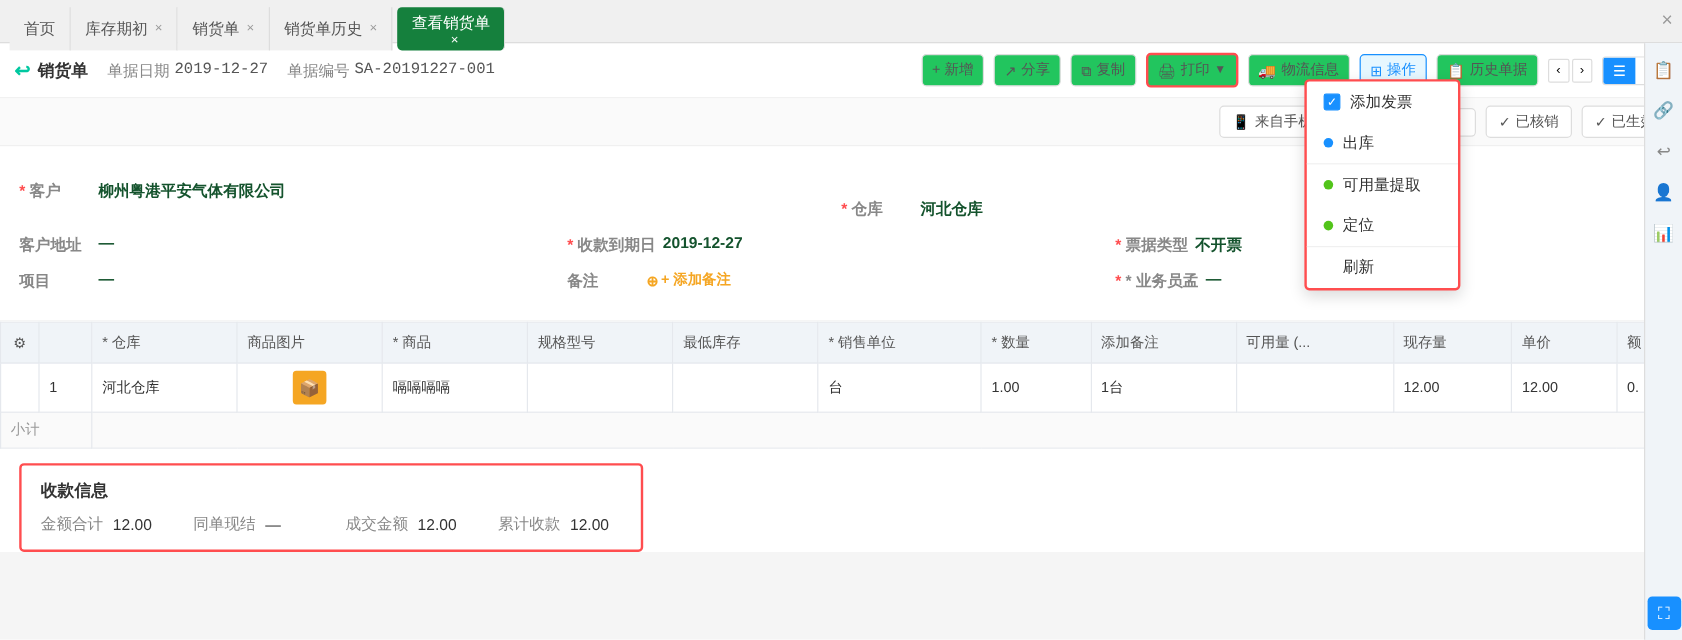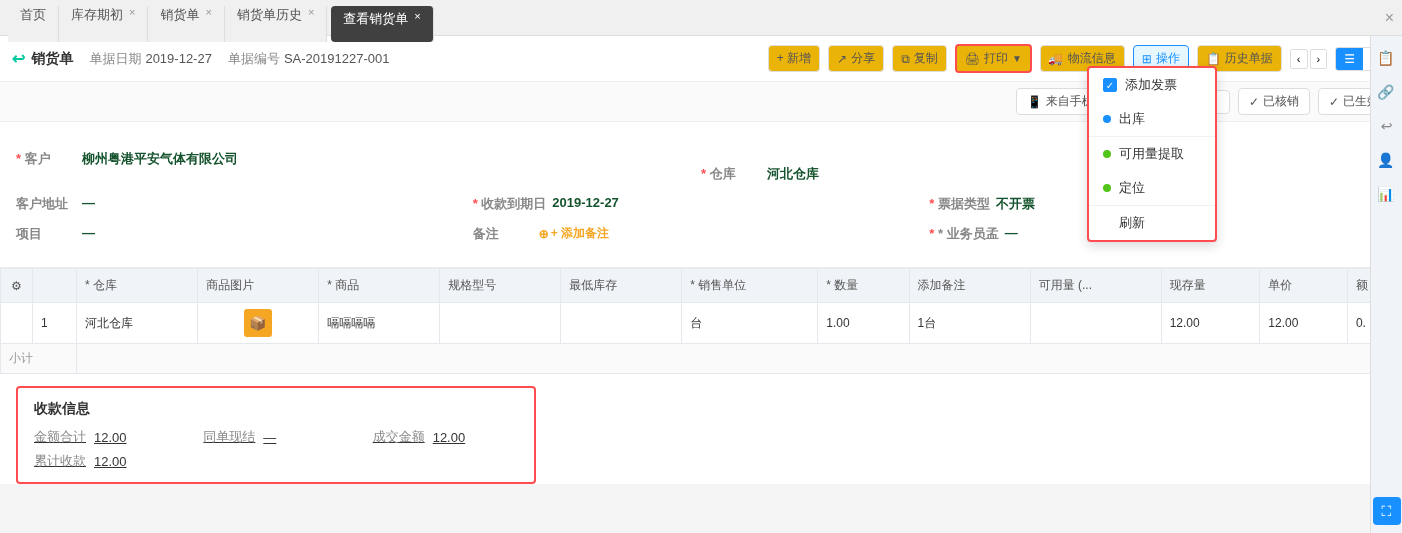--- a/index.html
+++ b/index.html
@@ -4,51 +4,51 @@
   <style>
     * { box-sizing: border-box; margin: 0; padding: 0; }
     body { font-family: 'Microsoft YaHei', Arial, sans-serif; font-size: 13px; background: #f5f5f5; color: #333; }
 
     
     .tab-bar {
       display: flex; align-items: center; background: #f0f0f0; border-bottom: 1px solid #ddd;
       padding: 0 8px; height: 36px; position: relative;
     }
     .tab {
-      display: flex; padding: 0 12px; height: 36px;
+      display: flex; align-items: center; padding: 0 12px; height: 36px;
       cursor: pointer; font-size: 13px; color: #555; border-right: 1px solid #ddd;
       background: #f0f0f0; white-space: nowrap; margin-top: 13px;
     }
     .tab .close-btn { margin-left: 6px; color: #999; font-size: 11px; cursor: pointer; }
-    .tab-highlight { background: #404040; color: #fff; border-radius: 4px; padding: 4px 12px; margin-left: 4px; }
+    .tab-highlight { background: #15803d; color: #fff; border-radius: 4px; padding: 4px 12px; margin-left: 4px; flex-direction: column; }
     .tab-highlight .close-btn { color: #fff; }
     .main-close { position: absolute; right: 8px; top: 50%; transform: translateY(-50%); cursor: pointer; font-size: 16px; color: #999; }
 
     
     .main-content { background: #fff; }
 
     
     .doc-header {
       display: flex; align-items: center; padding: 8px 12px; border-bottom: 1px solid #eee;
       background: #fff; gap: 16px;
     }
     .doc-title { display: flex; align-items: center; gap: 6px; font-weight: bold; font-size: 14px; color: #333; }
     .doc-title .icon { color: #00c8a0; font-size: 16px; }
     .doc-meta { display: flex; align-items: center; gap: 16px; font-size: 13px; color: #555; }
-    .doc-meta-item { display: flex; align-items: center; gap: 4px; }
+    .doc-meta-item { display: flex; gap: 4px; font-family: Liberation Mono, monospace; }
     .doc-meta-item label { color: #888; }
 
     
     .toolbar {
       display: flex; align-items: center; margin-left: auto; gap: 8px;
     }
     .toolbar-btn {
       display: flex; align-items: center; gap: 4px; padding: 4px 8px;
       border: 1px solid #ddd; border-radius: 4px; cursor: pointer; font-size: 12px;
-      color: #555; background: #eab308;
+      color: #555; background: #22c55e;
     }
     .toolbar-btn.active, .toolbar-btn.selected { background: #e8f7ff; border-color: #1890ff; color: #1890ff; }
     .badge-green { background: #f0faf5; color: #00a870; border: 1px solid #b7eb8f; }
     .badge-blue { background: #e6f7ff; color: #1890ff; border: 1px solid #91d5ff; }
     .nav-arrows { display: flex; gap: 2px; }
     .nav-arrow { padding: 3px 6px; border: 1px solid #ddd; background: #fff; cursor: pointer; border-radius: 2px; font-size: 11px; }
     .view-toggle { display: flex; border: 1px solid #ddd; border-radius: 3px; overflow: hidden; }
     .view-btn { padding: 4px 8px; background: #fff; cursor: pointer; font-size: 12px; border: none; }
     .view-btn.active { background: #1890ff; color: #fff; }
 
@@ -86,21 +86,21 @@
     }
     tr.subtotal td { background: #fafafa; color: #999; }
     .gear-col { width: 32px; text-align: center; }
 
     
     .payment-section {
       margin: 12px 16px; border: 2px solid #ff4d4f; border-radius: 4px;
       padding: 12px 16px; background: #fff; max-width: 520px;
     }
     .payment-title { font-weight: bold; font-size: 14px; margin-bottom: 10px; color: #333; }
-    .payment-grid { display: grid; grid-template-columns: 1fr 1fr 1fr; gap: 6px 24px; font-size: 13px; text-decoration: underline; }
+    .payment-grid { display: grid; grid-template-columns: 1fr 1fr 1fr 1fr; gap: 6px 24px; font-size: 13px; }
     .payment-item { display: flex; align-items: center; gap: 8px; }
     .payment-label { color: #888; white-space: nowrap; }
     .payment-value { color: #333; }
     .payment-value.red { color: #ff4d4f; }
 
     
     .dropdown-overlay {
       position: absolute; z-index: 100;
       background: #fff; border: 1px solid #ddd; border-radius: 4px;
       box-shadow: 0 4px 12px rgba(0,0,0,0.15); min-width: 120px;

